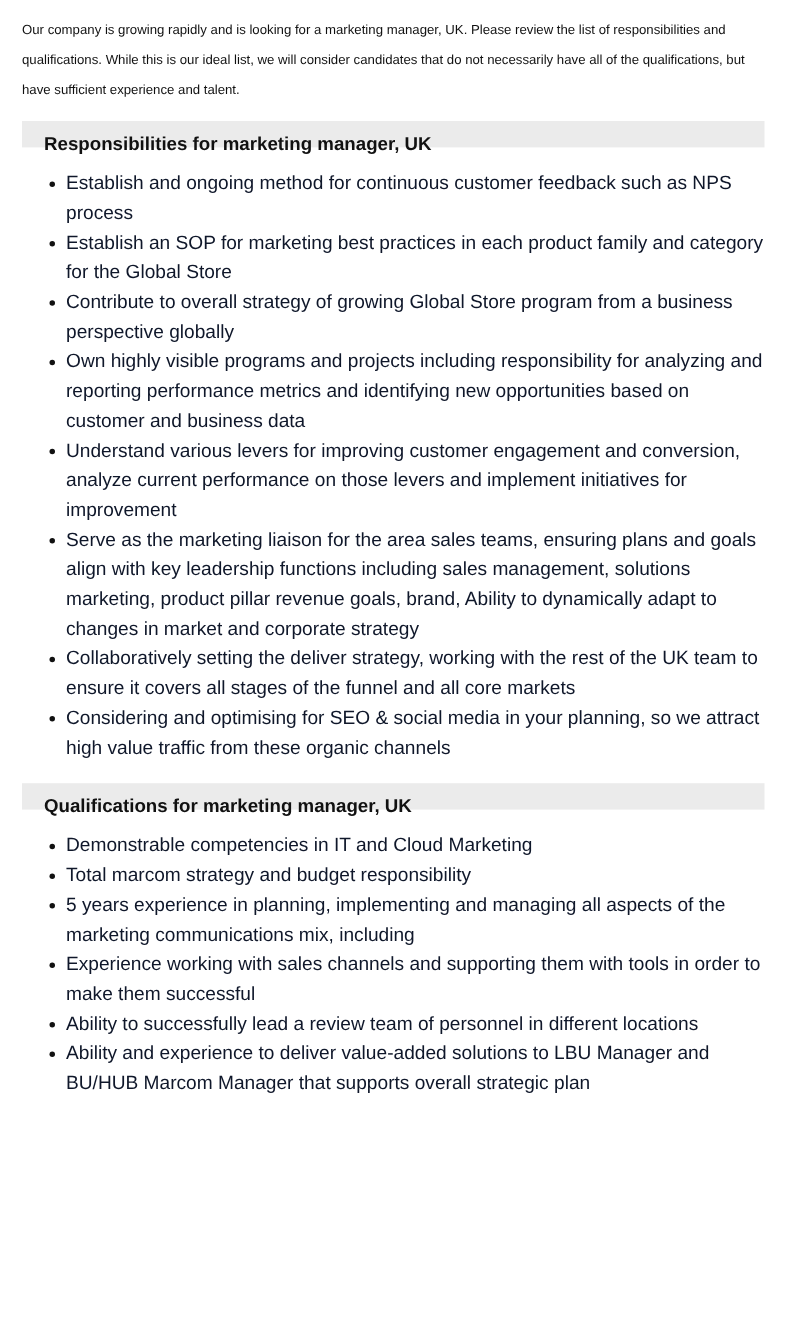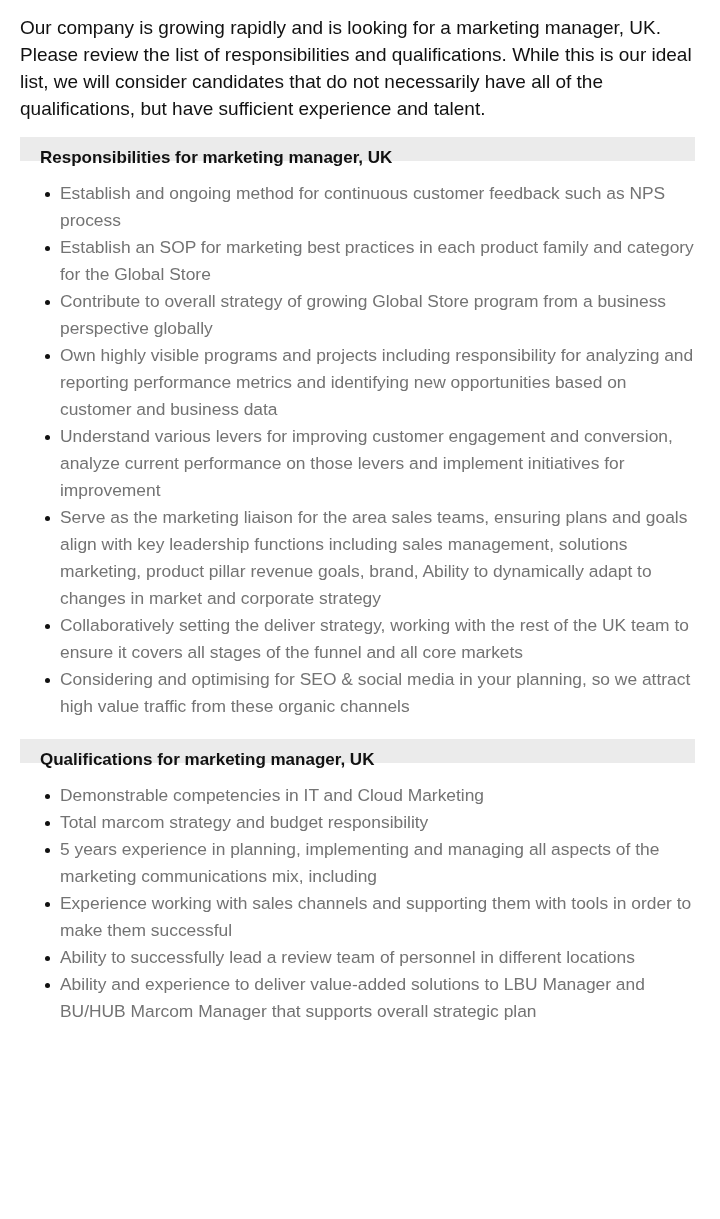--- a/index.html
+++ b/index.html
@@ -23,21 +23,21 @@
       height: 44px;
       line-height: 40px;
       font-size: 32px;
       font-weight: bold;
       text-align: center;
       letter-spacing: -0.2px;
       color: #000000;
     }
     p.intro {
       margin: 14px 0 0 0;
-      font-size: 19px;
+      font-size: 12px;
       line-height: 27px;
       color: #111111;
     }
     .section-header {
       margin-top: 15px;
       background: #ebebeb;
       height: 24px;
       line-height: 42px;
       padding-left: 20px;
       font-size: 17px;
@@ -49,21 +49,21 @@
     }
     ul.items {
       margin: 19px 0 0 0;
       padding-left: 40px;
       list-style: none;
     }
     ul.items li {
       position: relative;
       font-size: 17.4px;
       line-height: 27px;
-      color: #737373;
+      color: #0f172a;
     }
     ul.items li::before {
       content: "";
       position: absolute;
       left: -15px;
       top: 12px;
       width: 5px;
       height: 5px;
       border-radius: 50%;
       background: #111111;

